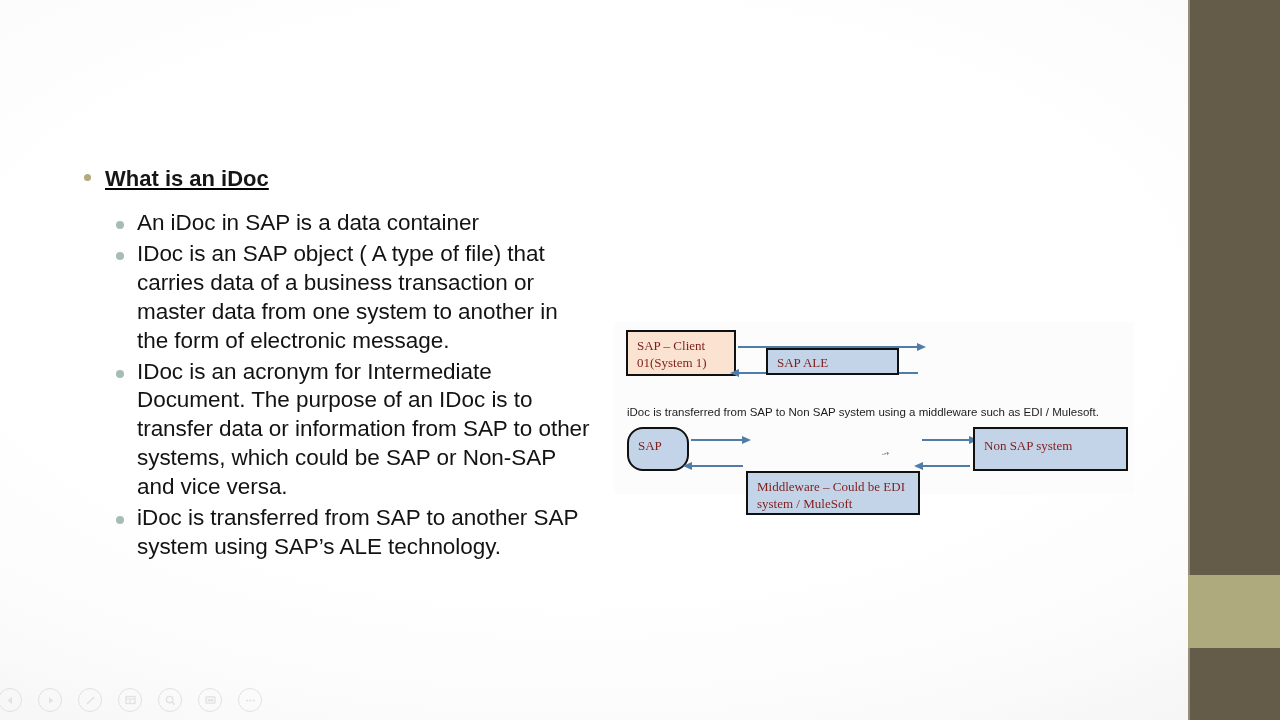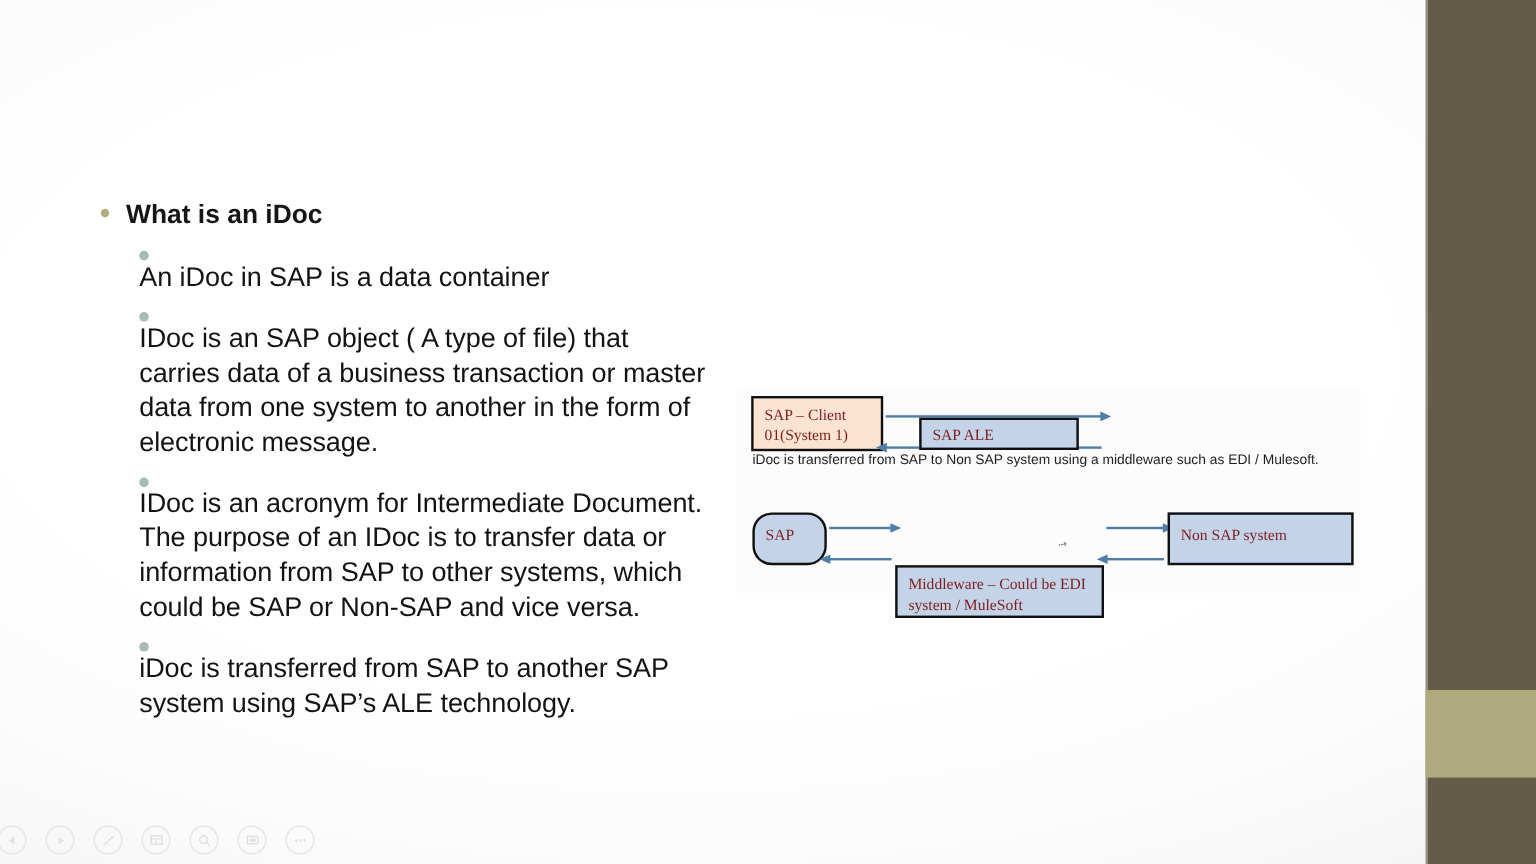--- a/index.html
+++ b/index.html
@@ -82,37 +82,37 @@
     display: flex;
     align-items: flex-start;
   }
 
   .b-dot {
     flex: 0 0 auto;
     border-radius: 50%;
   }
 
   
-  .lvl1 { margin-bottom: 4px; }
+  .lvl1 { margin-bottom: 16px; text-decoration: underline; }
   .lvl1 .b-dot {
     width: 7px;
     height: 7px;
     background: #b3ab7c;
     margin-top: 10px;
     margin-right: 14px;
   }
   .lvl1 .b-text {
     font-size: 22px;
     font-weight: bold;
     color: #161616;
     line-height: 1.32;
   }
 
   
-  .lvl2 { margin-bottom: 2px; margin-left: 32px; flex-direction: column; }
+  .lvl2 { margin-bottom: 2px; margin-left: 32px; }
   .lvl2 .b-dot {
     width: 8px;
     height: 8px;
     background: #a6bdb4;
     margin-top: 12px;
     margin-right: 13px;
   }
   .lvl2 .b-text {
     font-size: 22.5px;
     font-weight: normal;
@@ -248,21 +248,21 @@
     <div class="diagram">
 
       <div class="dbox peach" style="left:12px; top:8px; width:110px; height:46px;">SAP – Client 01(System 1)</div>
 
       <div class="arrow right" style="left:124px; top:24px; width:180px;"></div>
       <div class="arrow left" style="left:124px; top:50px; width:180px;"></div>
 
       <div class="dbox blue" style="left:152px; top:26px; width:133px; height:27px; padding-top:4px;">SAP ALE</div>
 
 
-      <div class="dcaption" style="left:13px; top:56px;">iDoc is transferred from SAP to Non SAP system using a middleware such as EDI / Mulesoft.</div>
+      <div class="dcaption" style="left:13px; top:84px;">iDoc is transferred from SAP to Non SAP system using a middleware such as EDI / Mulesoft.</div>
 
       <div style="position:absolute; left:0; top:0; width:520px; height:172px; pointer-events:none;"></div>
 
       <div class="dbox blue" style="left:13px; top:105px; width:62px; height:44px; padding-top:8px;border-radius:16px;">SAP</div>
 
       <div class="arrow right" style="left:77px; top:117px; width:52px;"></div>
       <div class="arrow left" style="left:77px; top:143px; width:52px;"></div>
 
       <div class="dbox blue" style="left:132px; top:105px; width:174px; height:44px;margin-top:44px;">Middleware – Could be EDI system / MuleSoft</div>
 

